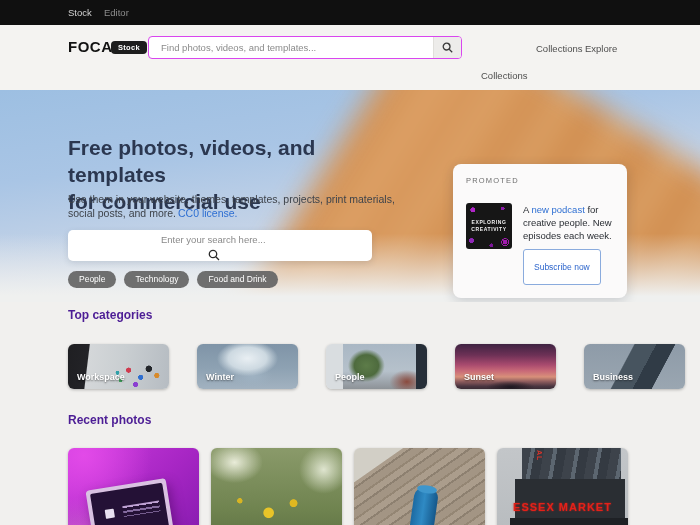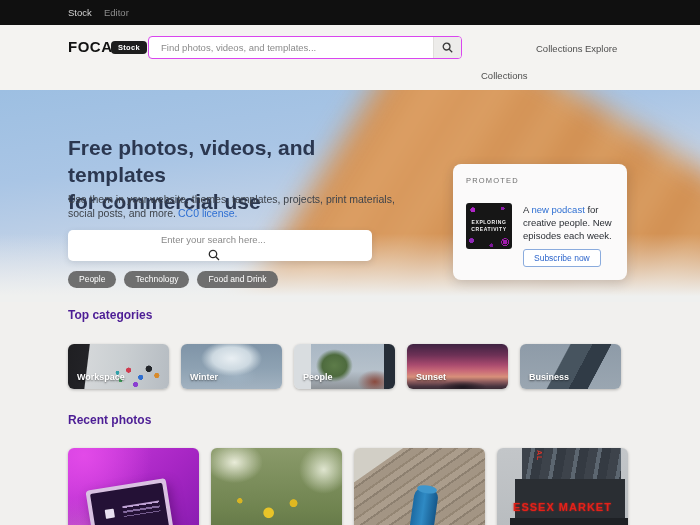--- a/index.html
+++ b/index.html
@@ -71,25 +71,25 @@
       radial-gradient(circle 3px at 80% 12%,#8a1ba8 0 60%,transparent 65%),
       radial-gradient(circle 5px at 85% 85%,#a21caf 0 45%,#151515 50% 58%,#a21caf 62% 75%,transparent 80%),
       radial-gradient(circle 4px at 12% 82%,#9028b8 0 60%,transparent 65%),
       radial-gradient(circle 3px at 55% 92%,#7c1698 0 60%,transparent 65%),
       #161616;}
   .album-line{color:#f2f2f2;font-size:5px;letter-spacing:.6px;line-height:7px;font-weight:700;}
   .promo-col{margin-left:11px;}
   .promo-text{font-size:9.5px;line-height:13px;color:#2a2e34;width:102px;}
   .promo-text a{color:#2e6fd2;text-decoration:none;cursor:pointer;}
   .subscribe{margin-top:7px;display:inline-block;font-size:8.5px;color:#2e66cc;background:#fff;
-    border:1px solid #8aabdd;border-radius:3px;padding:3px 10px;cursor:pointer;}
+    border:1px solid #8aabdd;border-radius:3px;padding:12px 10px;cursor:pointer;}
 
   
   .sec-title{left:68px;font-size:12px;font-weight:700;color:#4c1d95;}
-  .cat-row{left:68px;top:344px;display:flex;gap:12px;justify-content:center;}
+  .cat-row{left:68px;top:344px;display:flex;gap:28px;justify-content:center;}
   .cat-card{position:relative;width:101px;height:45px;border-radius:6px;overflow:hidden;
     box-shadow:0 1px 3px rgba(0,0,0,.25);cursor:pointer;}
   .cat-label{position:absolute;left:9px;bottom:7px;color:#fff;font-size:9px;font-weight:700;
     text-shadow:0 1px 2px rgba(0,0,0,.55);}
   .cat-workspace{background:
     radial-gradient(circle 4px at 60% 58%,#cf3b4e 0 60%,transparent 70%),
     radial-gradient(circle 4px at 72% 74%,#2f6fd0 0 60%,transparent 70%),
     radial-gradient(circle 3px at 52% 80%,#3fa05c 0 60%,transparent 70%),
     radial-gradient(circle 4px at 67% 90%,#8b3fd1 0 60%,transparent 70%),
     radial-gradient(circle 3px at 49% 64%,#2fa0a8 0 60%,transparent 70%),

